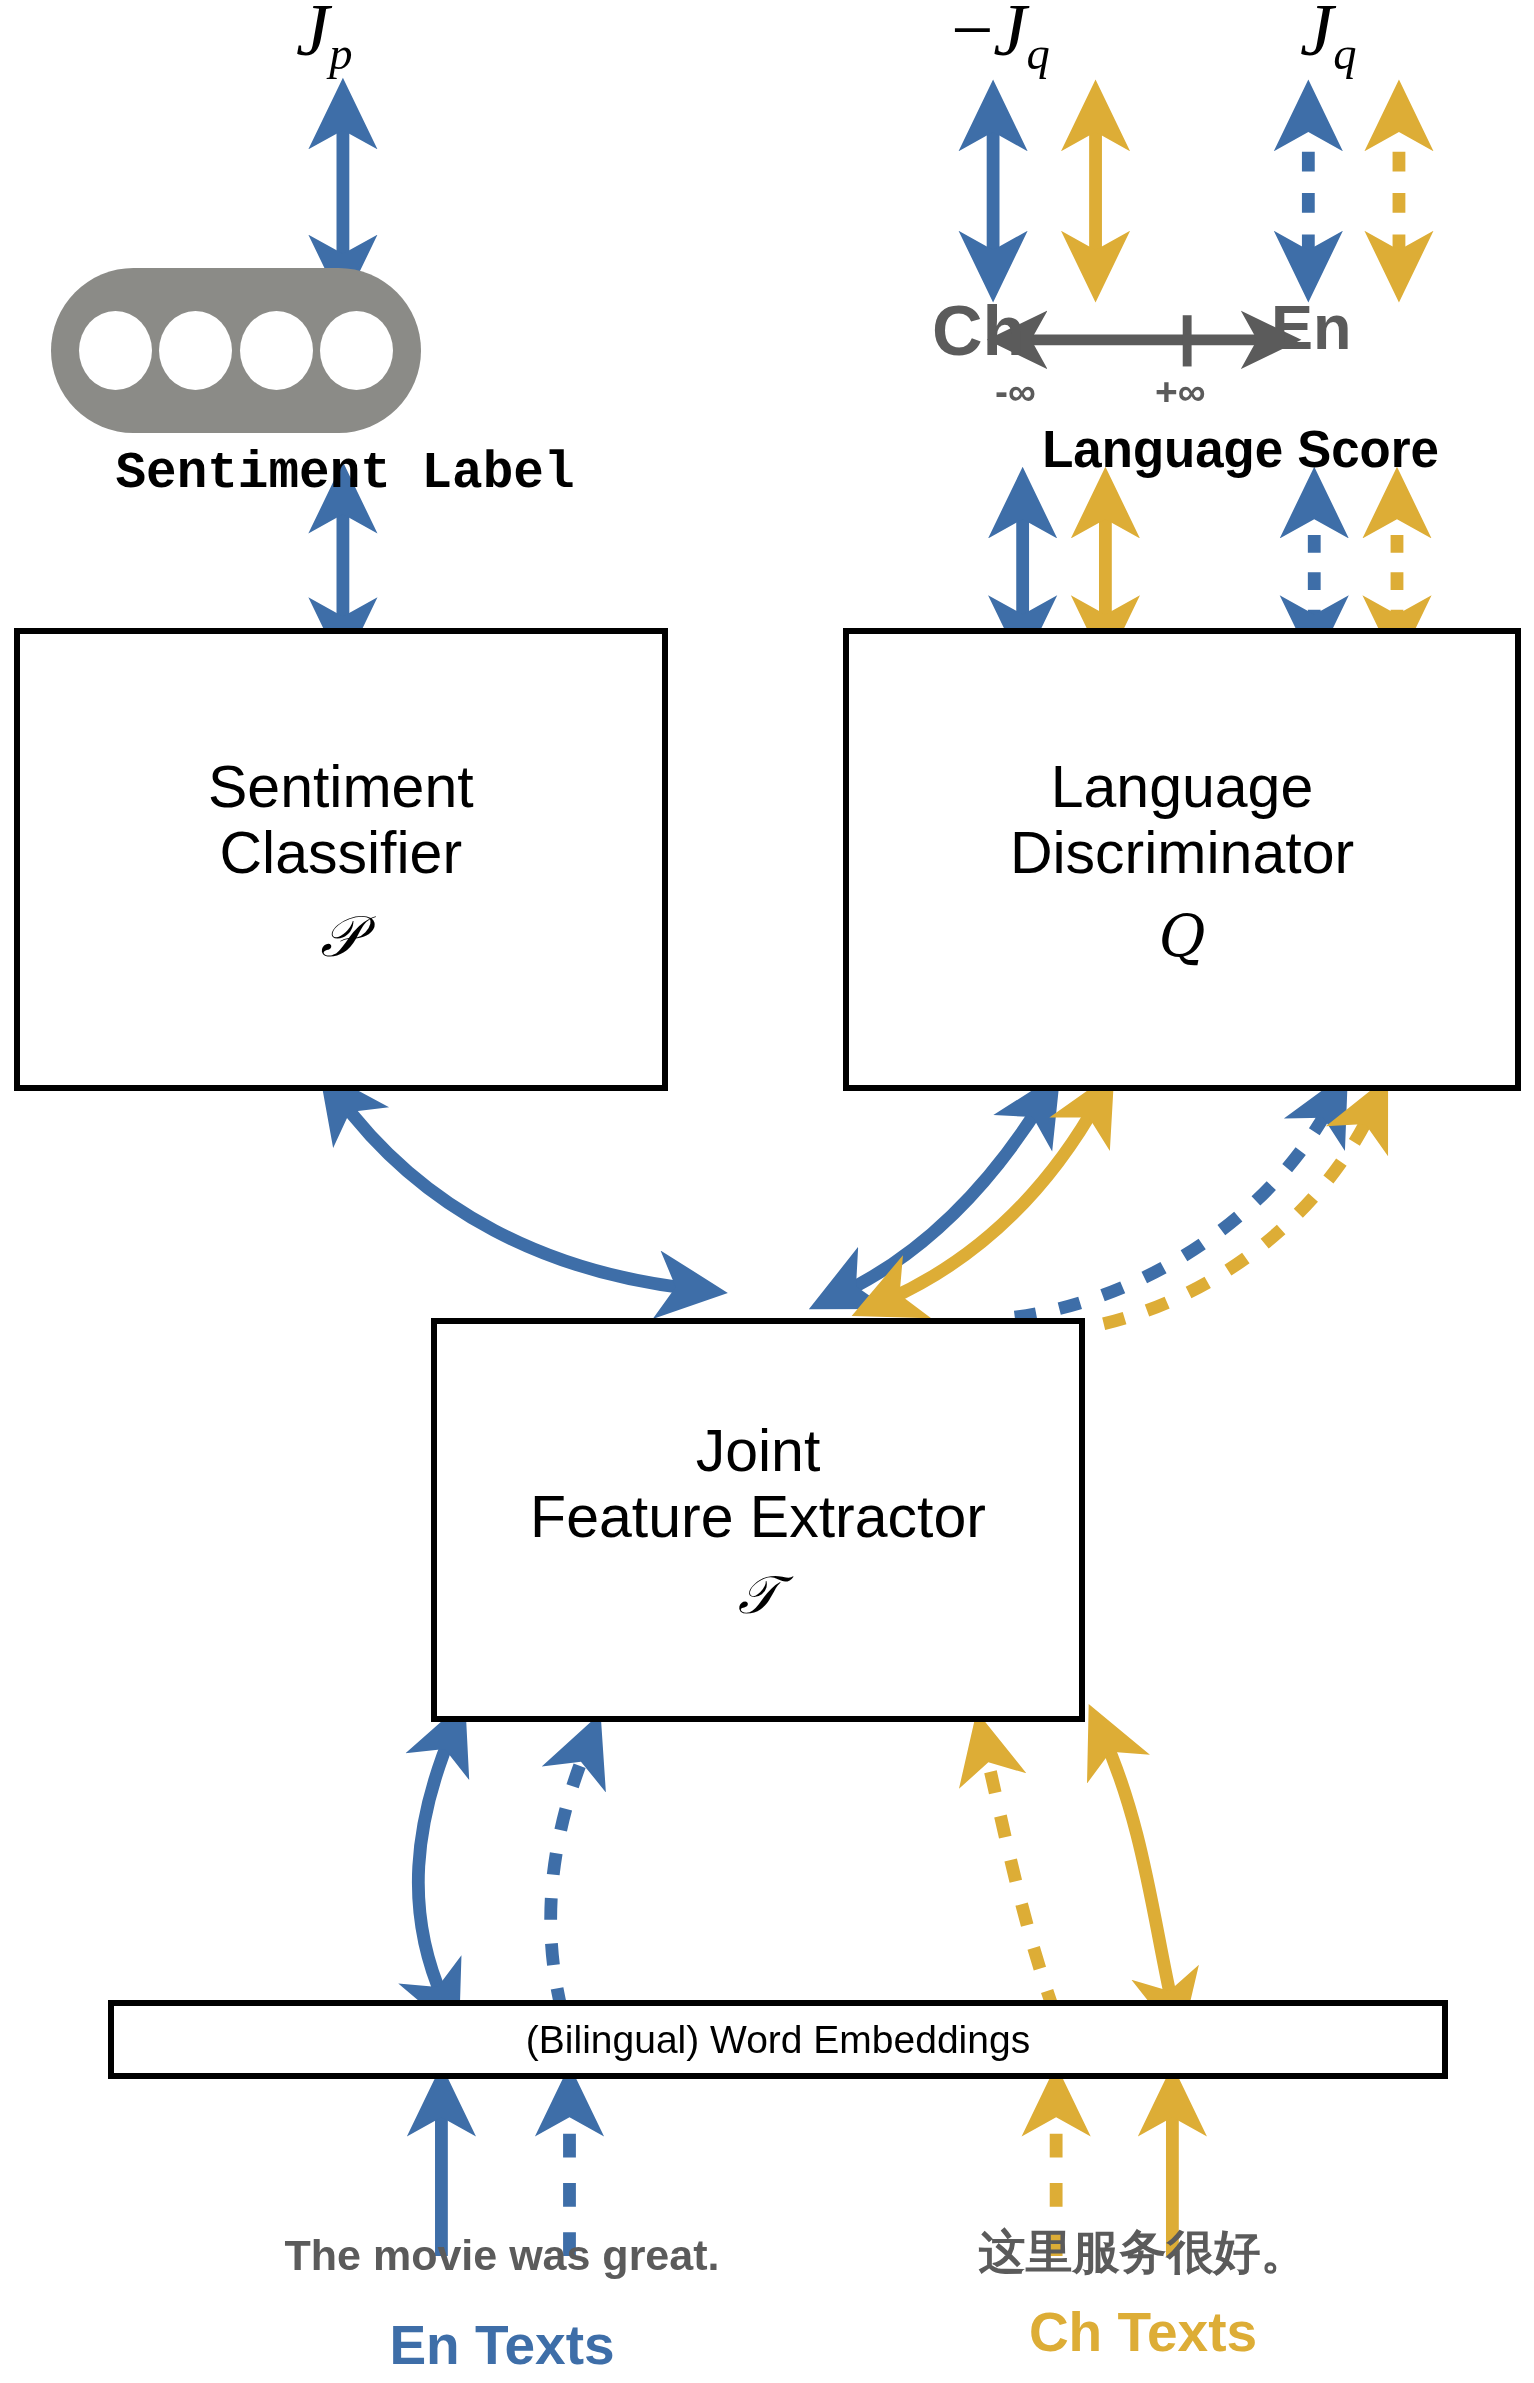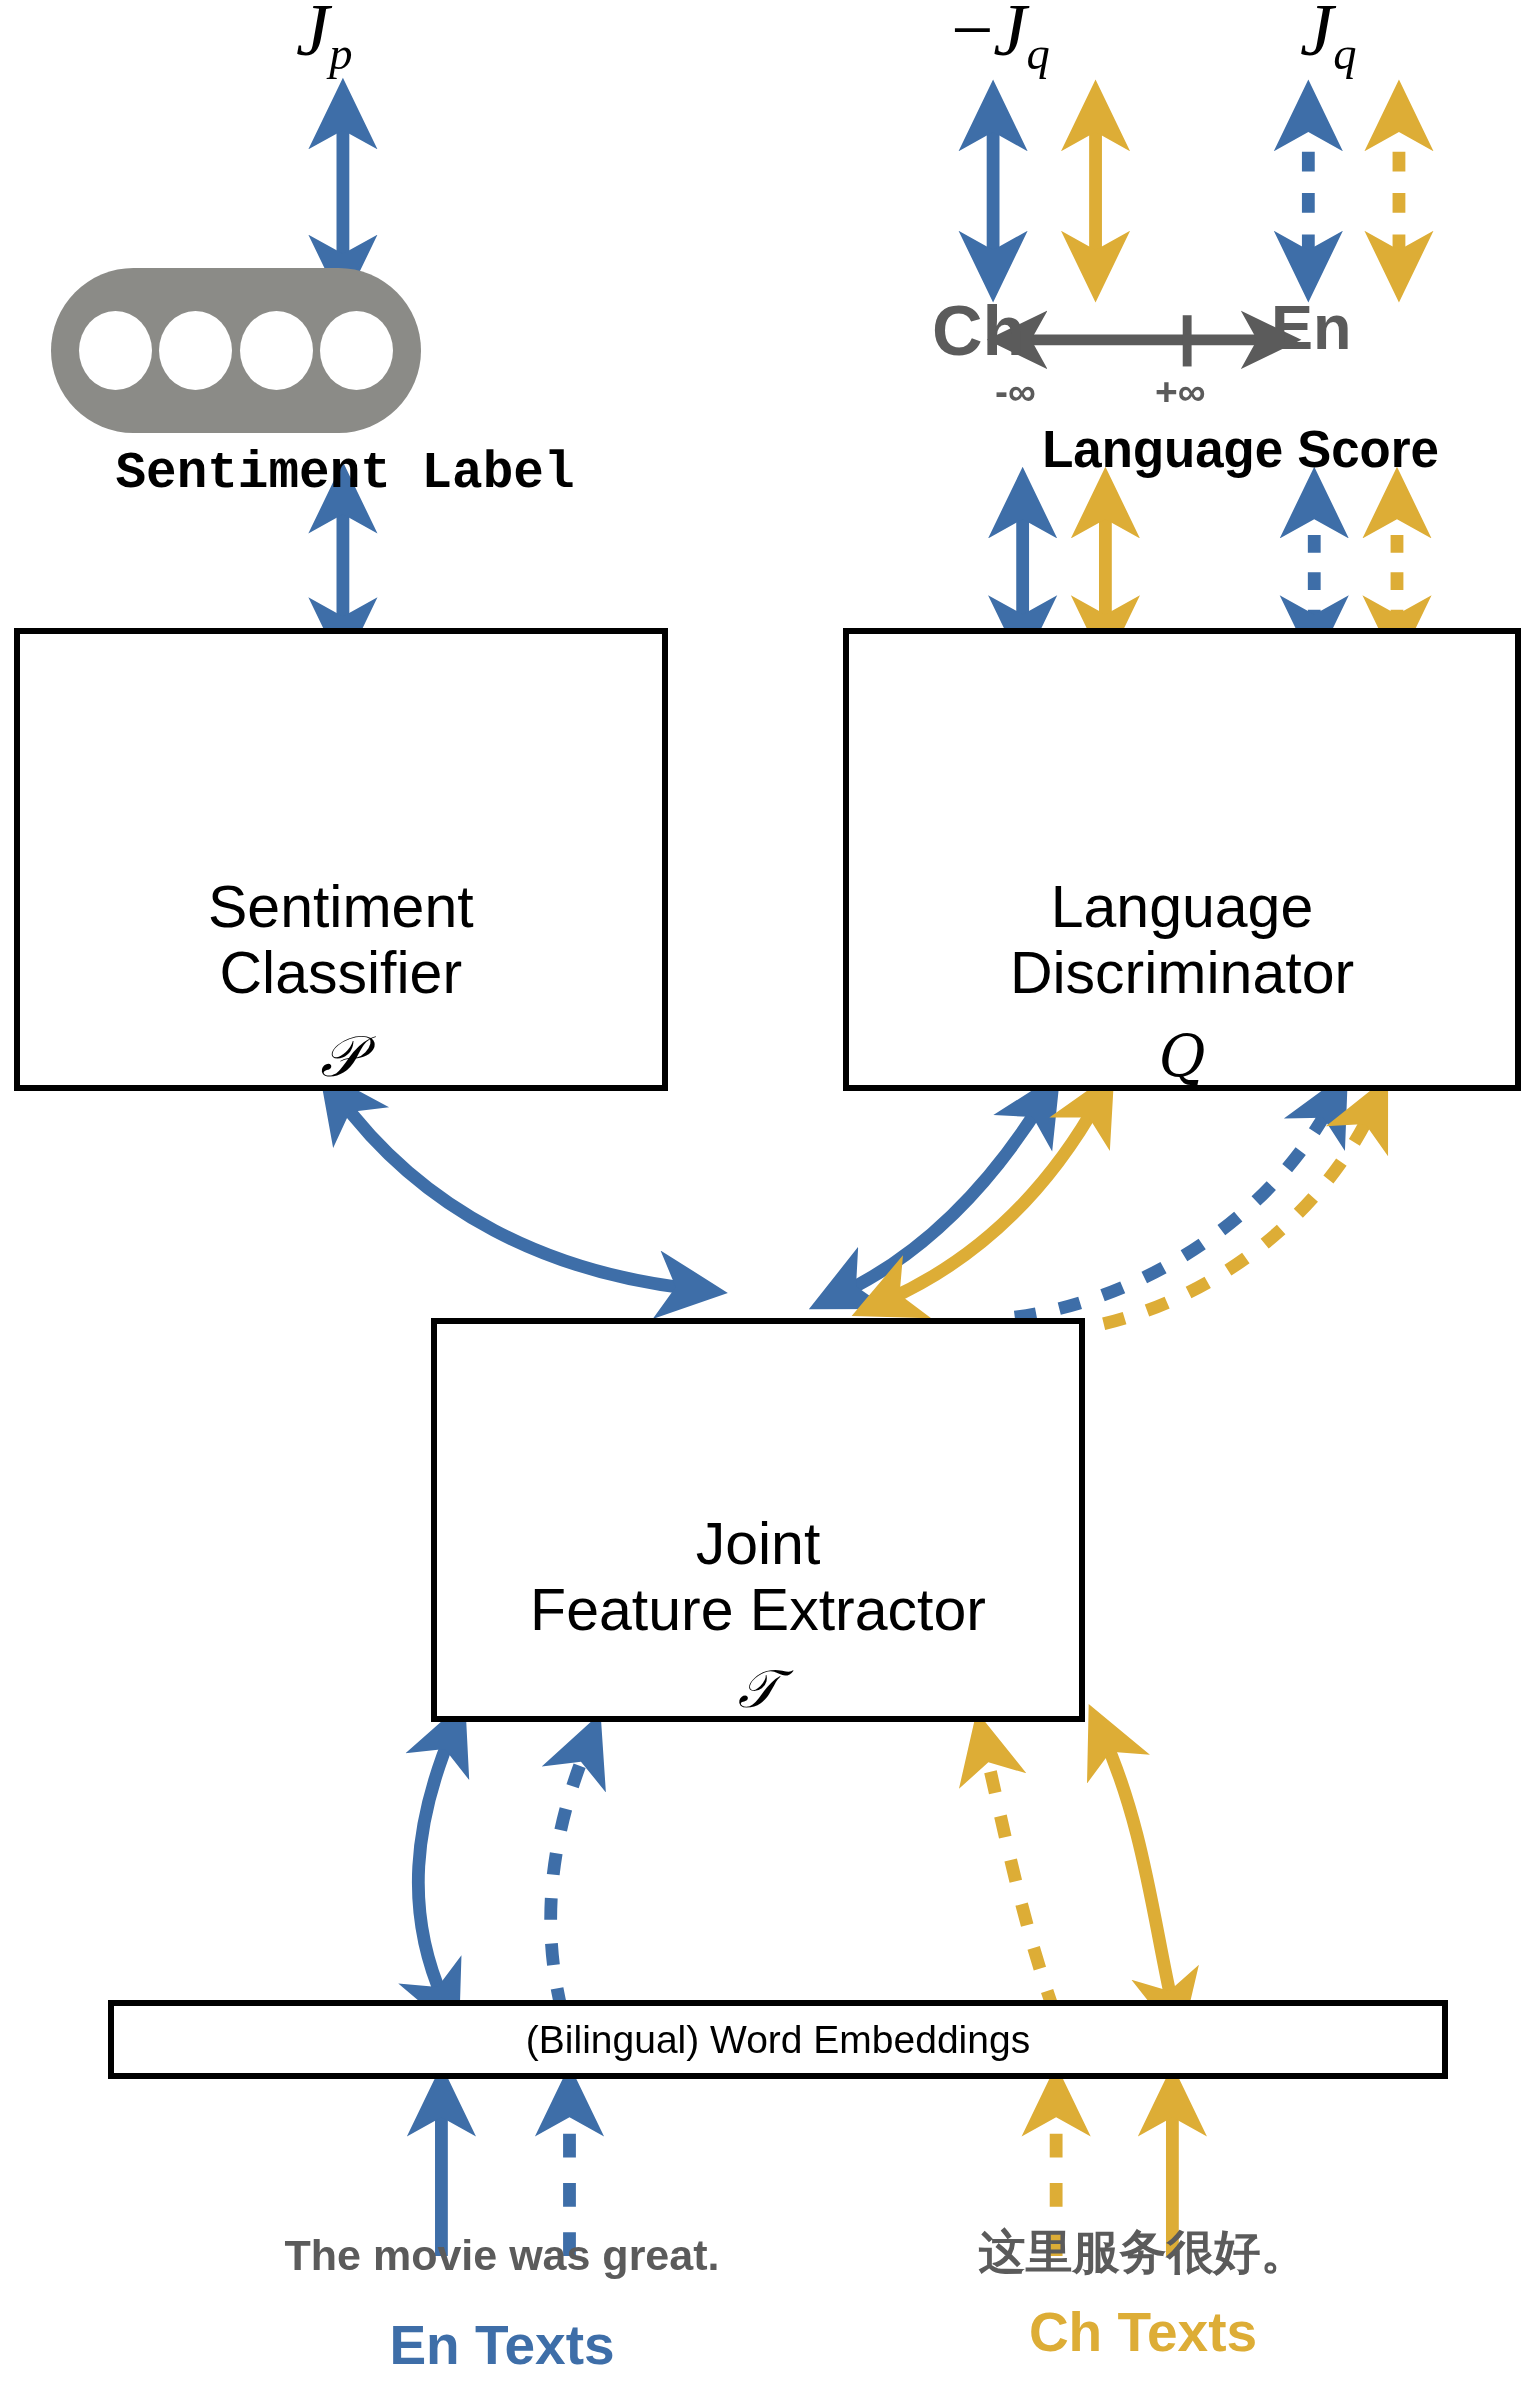--- a/index.html
+++ b/index.html
@@ -47,21 +47,21 @@
   }
 
   
   .node-box {
     border: 6.9px solid #000000;
     background: #ffffff;
     box-sizing: border-box;
     display: flex;
     flex-direction: column;
     align-items: center;
-    justify-content: flex-end;
+    justify-content: center;
     text-align: center;
   }
   .node-title {
     font-family: "Liberation Sans", sans-serif;
     font-weight: 400;
     color: #000000;
     line-height: 1.12;
     white-space: pre-line;
   }
   .node-symbol {

